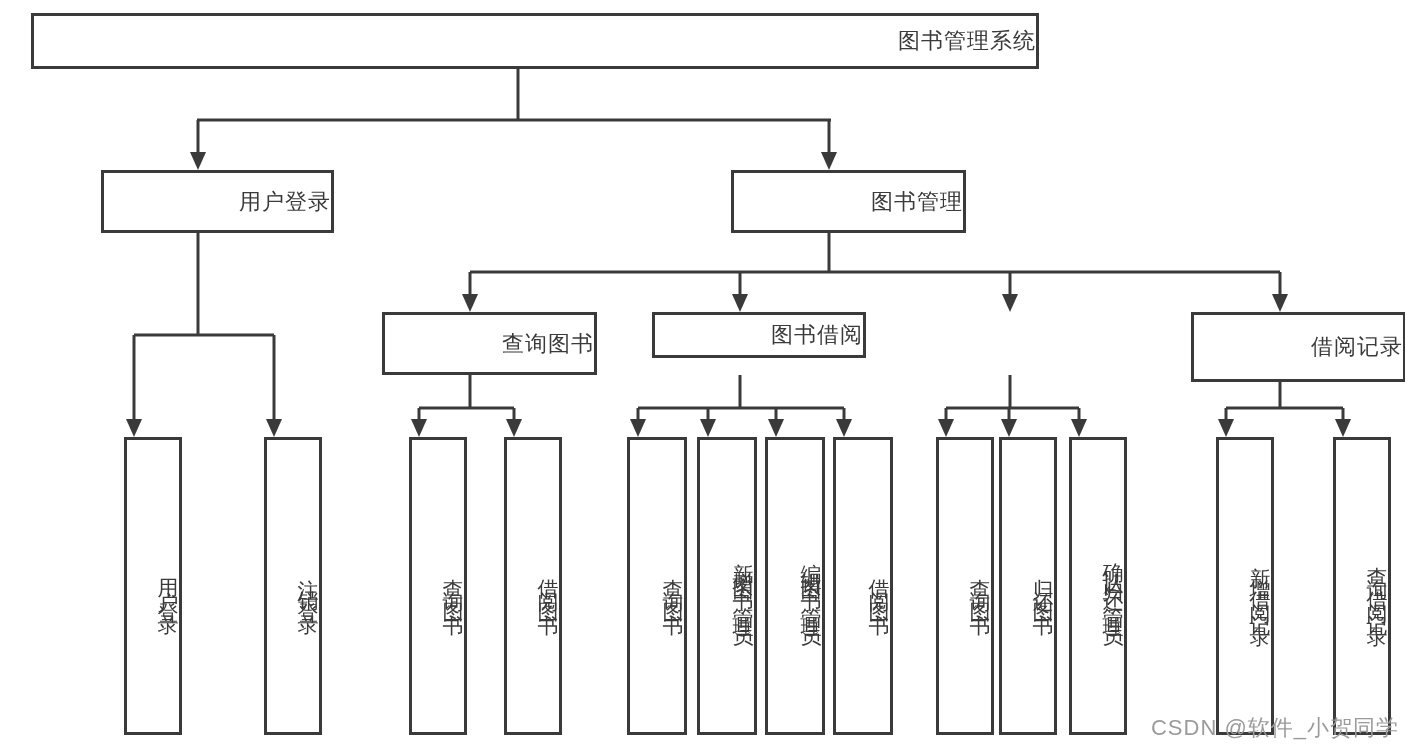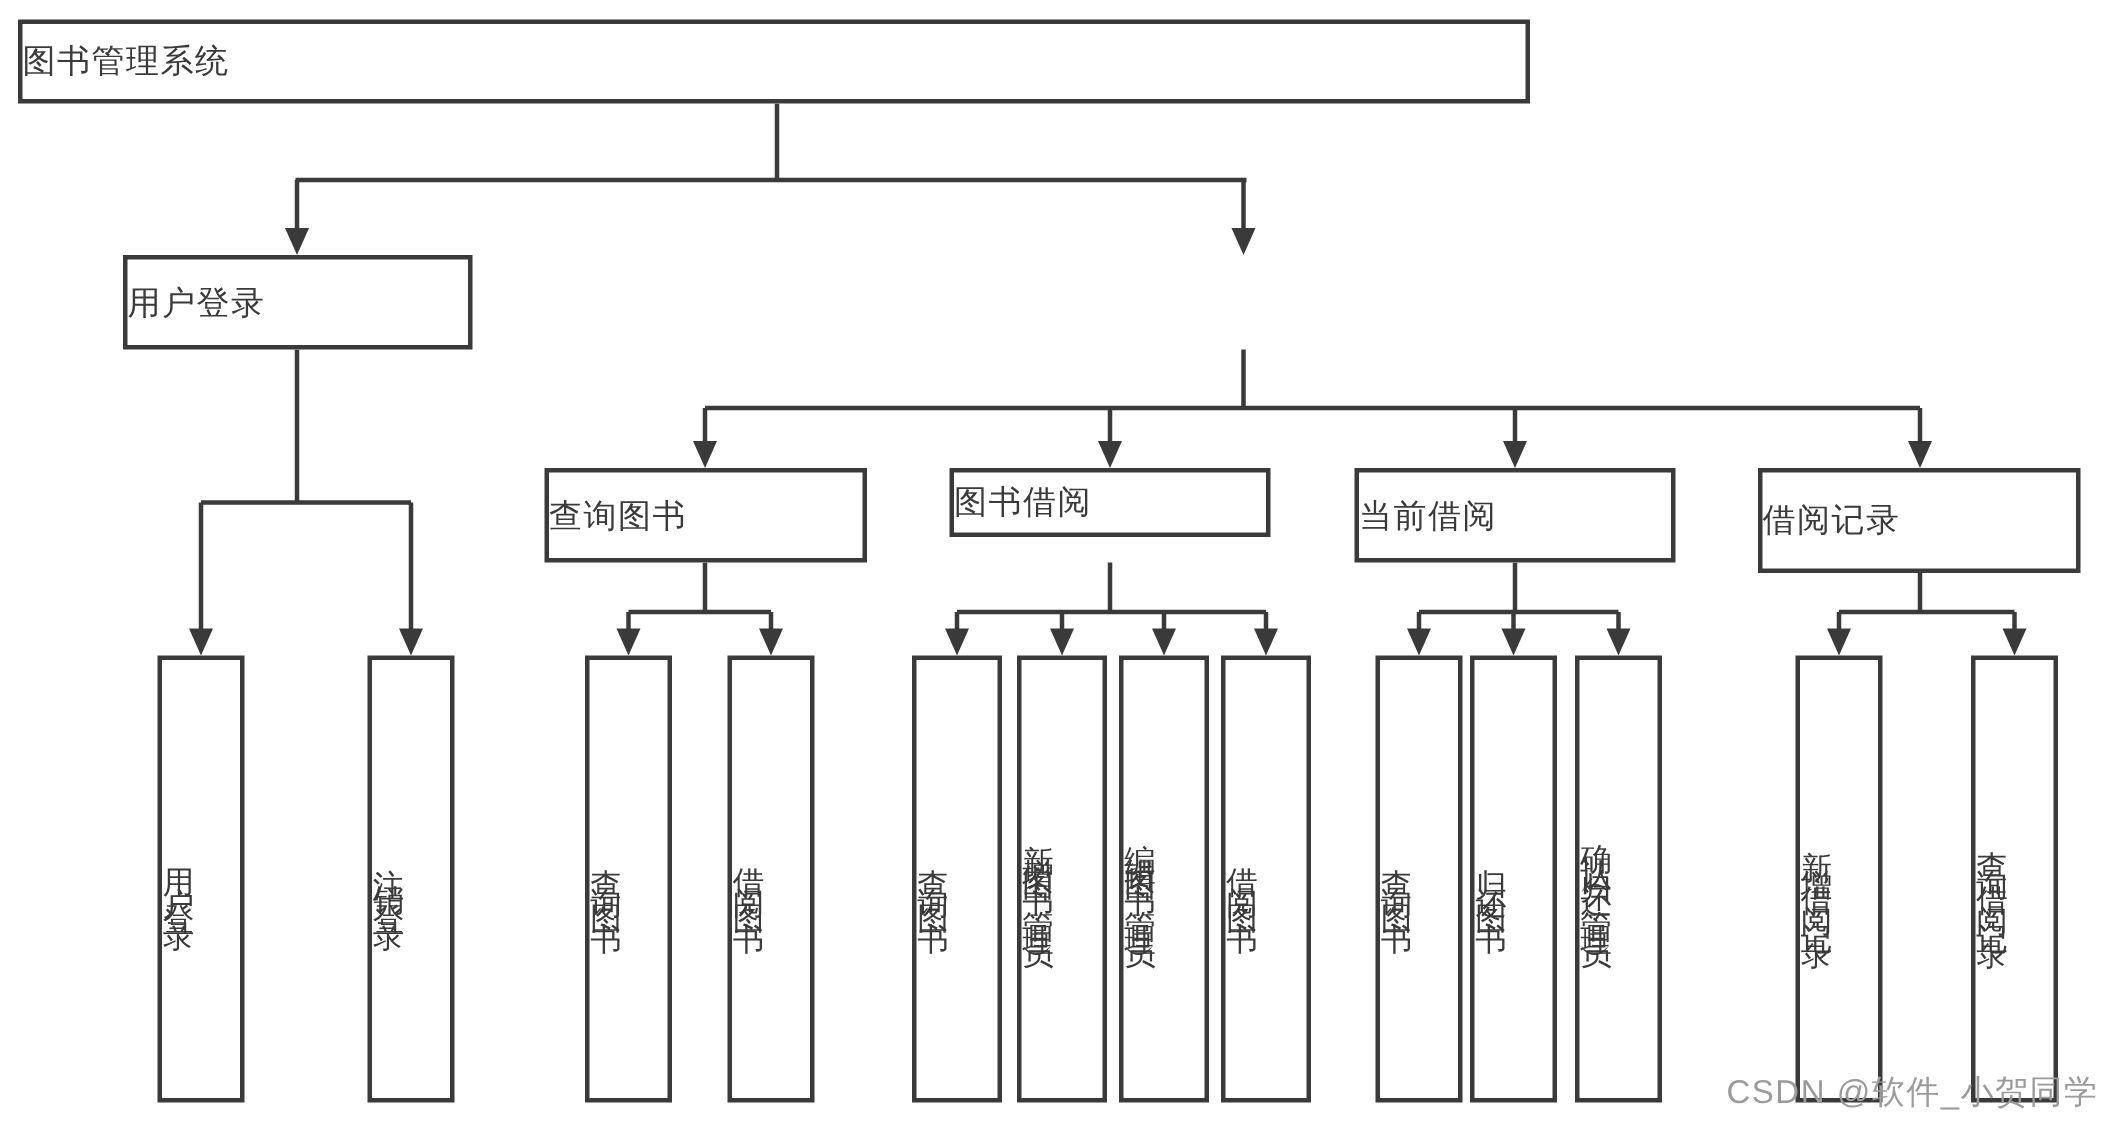--- a/index.html
+++ b/index.html
@@ -16,23 +16,24 @@
     overflow:hidden;
   }
   #connectors{
     position:absolute;left:0;top:0;z-index:0;
   }
   .node{
     position:absolute;
     box-sizing:border-box;
     border:3px solid var(--line);
     background:#ffffff;
-    display:flex;align-items:center;justify-content:flex-start;
+    display:flex;align-items:center;justify-content:flex-end;
     color:var(--text);
     z-index:1;
+    margin-left:19px;
   }
   .node.h span{
     font-size:22px;
     letter-spacing:1px;
     white-space:nowrap;
   }
   .node.v span{
     writing-mode:vertical-rl;
     text-orientation:mixed;
     font-size:21px;
@@ -127,30 +128,30 @@
     </g>
   </svg>
 
   <div class="node h" style="left:12px;top:13px;width:1008px;height:56px">
     <span>图书管理系统</span>
   </div>
 
   <div class="node h" style="left:82px;top:170px;width:233px;height:63px">
     <span>用户登录</span>
   </div>
+  <div class="node h" style="left:712px;top:170px;width:235px;height:63px">
+    <span>图书管理</span>
+  </div>
 
   <div class="node h" style="left:363px;top:312px;width:215px;height:63px">
     <span>查询图书</span>
   </div>
   <div class="node h" style="left:633px;top:312px;width:214px;height:46px">
     <span>图书借阅</span>
   </div>
-  <div class="node h" style="left:903px;top:312px;width:214px;height:63px">
-    <span>当前借阅</span>
-  </div>
   <div class="node h" style="left:1172px;top:312px;width:215px;height:70px">
     <span>借阅记录</span>
   </div>
 
   <div class="node v" style="left:105px;top:437px;width:58px;height:298px">
     <span>用户登录</span>
   </div>
   <div class="node v" style="left:245px;top:437px;width:58px;height:298px">
     <span>注销登录</span>
   </div>

